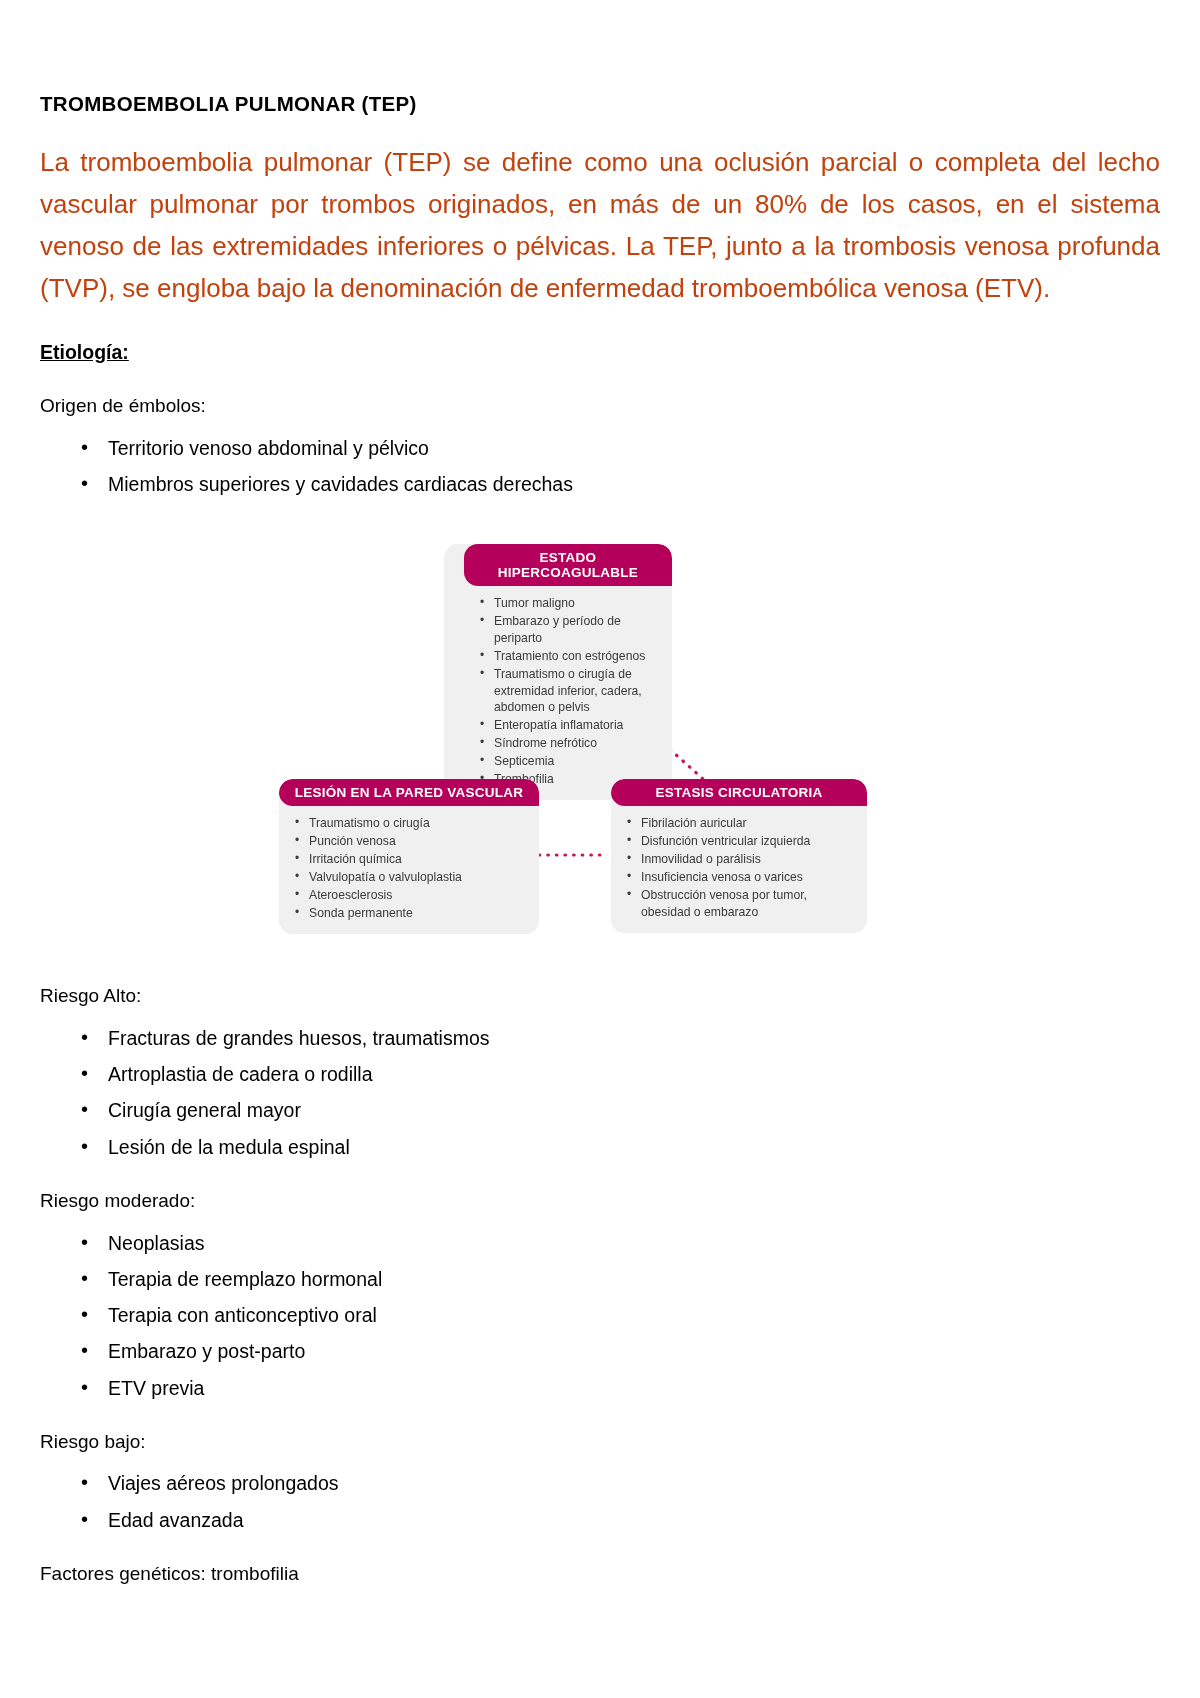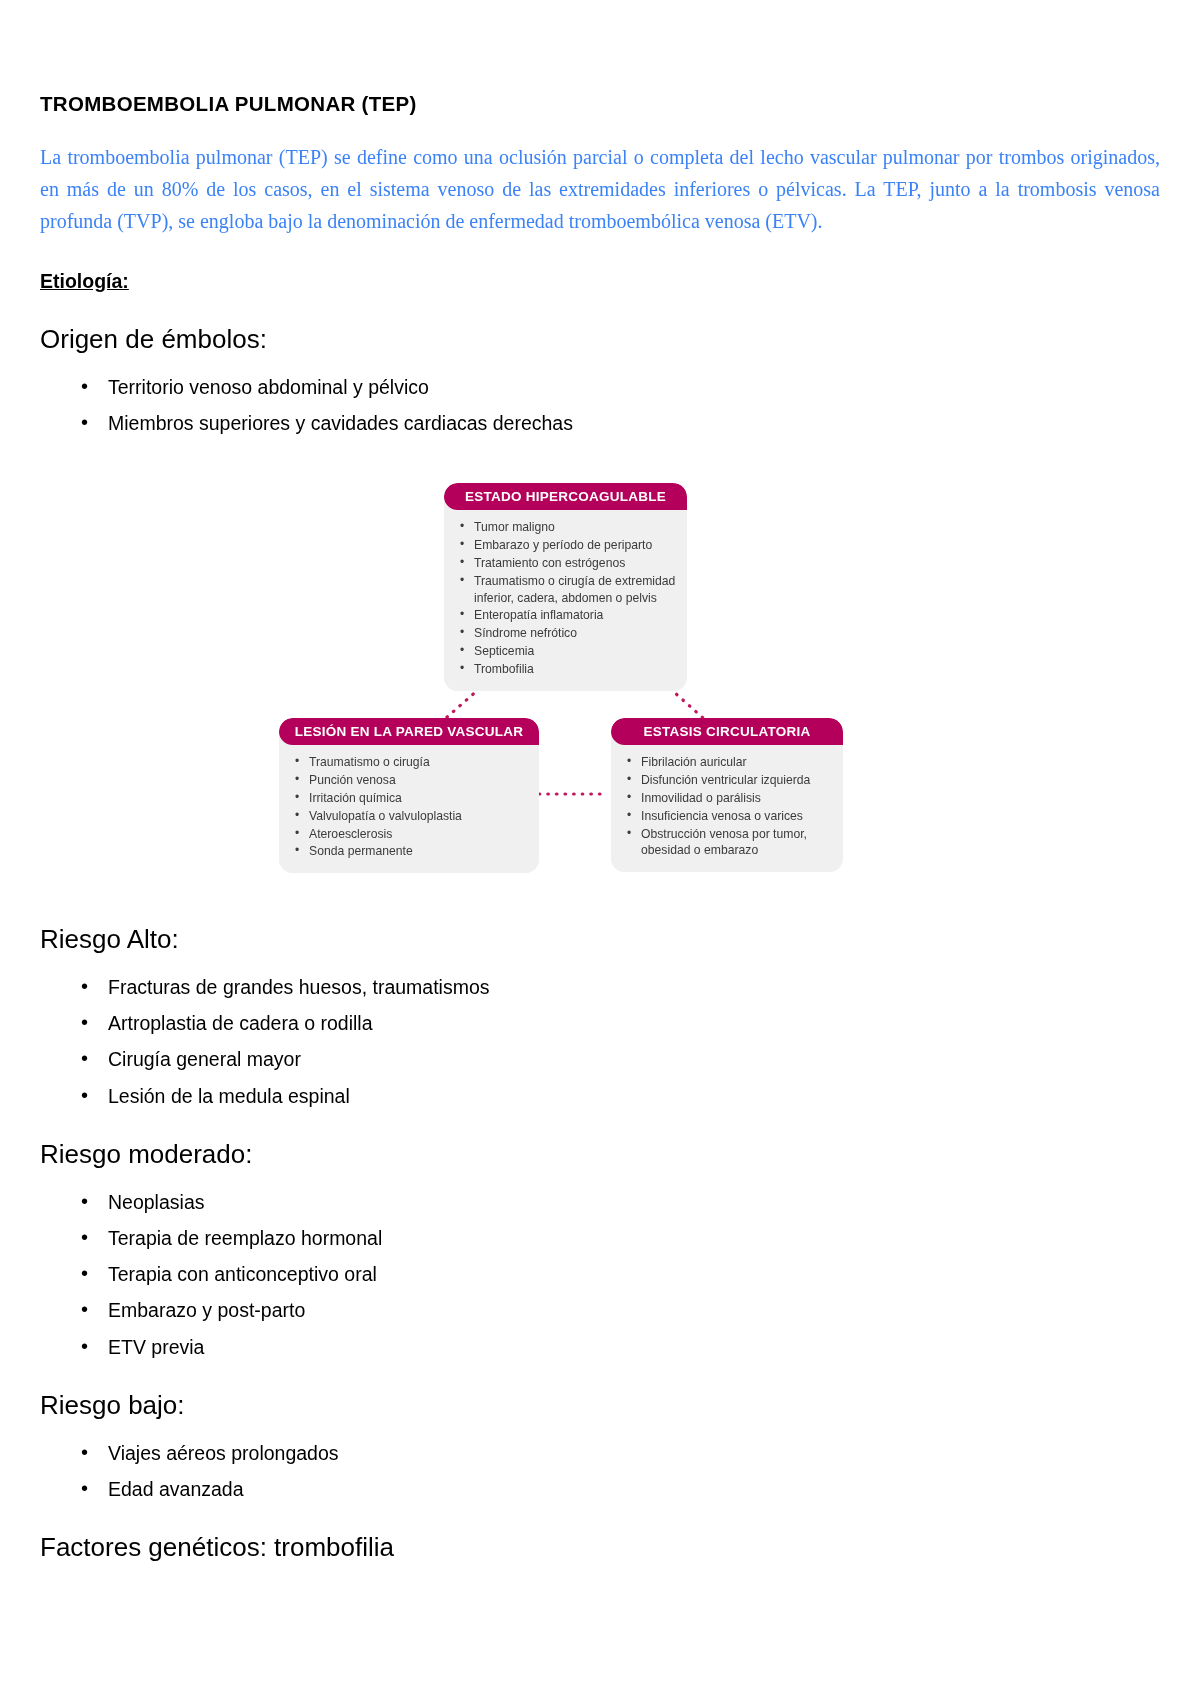--- a/index.html
+++ b/index.html
@@ -24,40 +24,39 @@
   }
   .doc-title {
     font-size: 20.5px;
     font-weight: bold;
     letter-spacing: 0.3px;
     margin: 0;
     padding-top: 84px;
     line-height: 1.2;
   }
   .para {
-    font-size: 20px;
+    font-size: 26px;
     line-height: 1.62;
     text-align: justify;
     margin: 24px 0 0 0;
-    color: #3b82f6;
-    font-family: Liberation Serif, serif;
+    color: #c2410c;
   }
   .sec-head {
     font-size: 19.5px;
     font-weight: bold;
     text-decoration: underline;
     margin: 29px 0 0 0;
     line-height: 1.45;
   }
   .sec-head .normal {
     font-weight: normal;
     text-decoration: none;
   }
   .lead {
-    font-size: 26px;
+    font-size: 19px;
     margin: 26px 0 0 0;
     line-height: 1.45;
   }
   ul.bullets {
     margin: 14px 0 0 0;
     padding-left: 68px;
     list-style: none;
   }
   ul.bullets li {
     font-size: 19.5px;
@@ -123,37 +122,38 @@
     left: 2px;
     top: -1px;
     font-size: 12px;
     color: #3b3b3b;
   }
 
   
   #box-hyper {
     left: 406px;
     top: 8px;
-    width: 243px;
+    width: 208px;
+    padding-left: 20px;
   }
   #box-hyper .dbox-head {
     border-radius: 14px 14px 0 14px;
   }
   #box-lesion {
     left: 241px;
     top: 243px;
     width: 260px;
   }
   #box-lesion .dbox-head {
     border-radius: 14px 14px 0 14px;
   }
   #box-estasis {
     left: 573px;
     top: 243px;
-    width: 232px;
+    width: 256px;
   }
   #box-estasis .dbox-head {
     border-radius: 14px 14px 0 14px;
   }
 
   
   .connectors {
     position: absolute;
     left: 0;
     top: 0;

